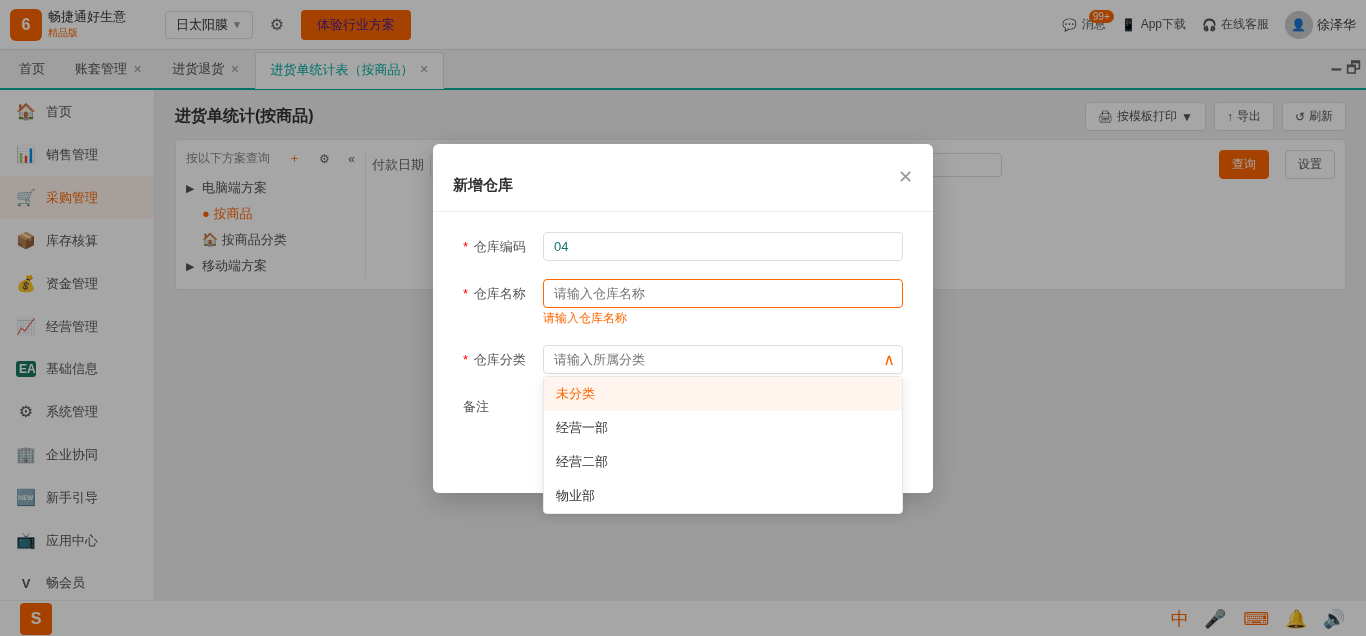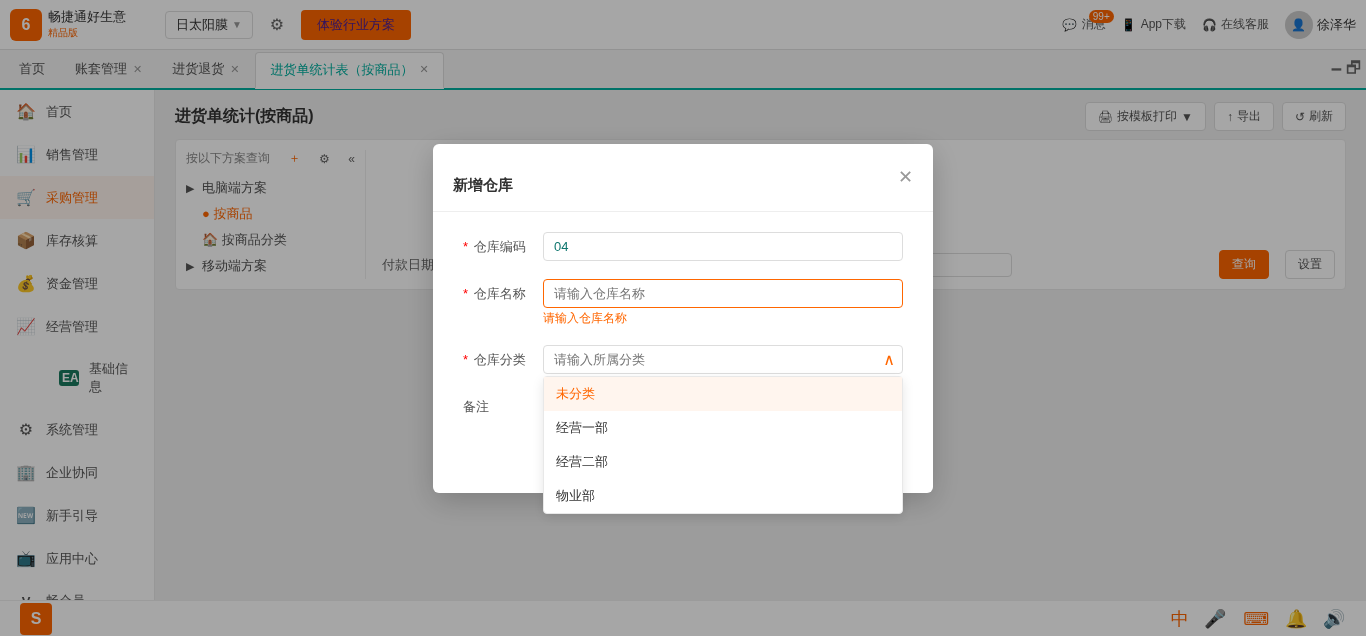--- a/index.html
+++ b/index.html
@@ -160,22 +160,21 @@
     .action-btn.orange { background: #f60; color: #fff; border-color: #f60; }
 
     
     .query-panel {
       display: flex;
       margin: 0 20px;
       background: #fff;
       border: 1px solid #e8e8e8;
       border-radius: 4px;
       padding: 10px;
-      gap: 16px;
-      align-items: flex-end;
+      gap: 6px;
     }
     .filter-sidebar {
       width: 180px;
       border-right: 1px solid #eee;
       padding-right: 10px;
     }
     .filter-title {
       font-size: 12px; color: #888; margin-bottom: 8px;
       display: flex; align-items: center; justify-content: space-between;
     }
@@ -406,21 +405,21 @@
     </div>
     <div class="sidebar-item">
       <span class="s-icon">💰</span>
       <span>资金管理</span>
     </div>
     <div class="sidebar-item">
       <span class="s-icon">📈</span>
       <span>经营管理</span>
     </div>
     <div class="sidebar-item">
-      <span class="s-icon" style="font-size:12px;font-weight:bold;background:#1a7a5e;color:#fff;border-radius:3px;padding:1px 3px;margin-left:43px;">EA</span>
+      <span class="s-icon" style="font-size:12px;font-weight:bold;background:#1a7a5e;color:#fff;border-radius:3px;padding:1px 3px;">EA</span>
       <span>基础信息</span>
     </div>
     <div class="sidebar-item">
       <span class="s-icon">⚙</span>
       <span>系统管理</span>
     </div>
     <div class="sidebar-item">
       <span class="s-icon">🏢</span>
       <span>企业协同</span>
     </div>

